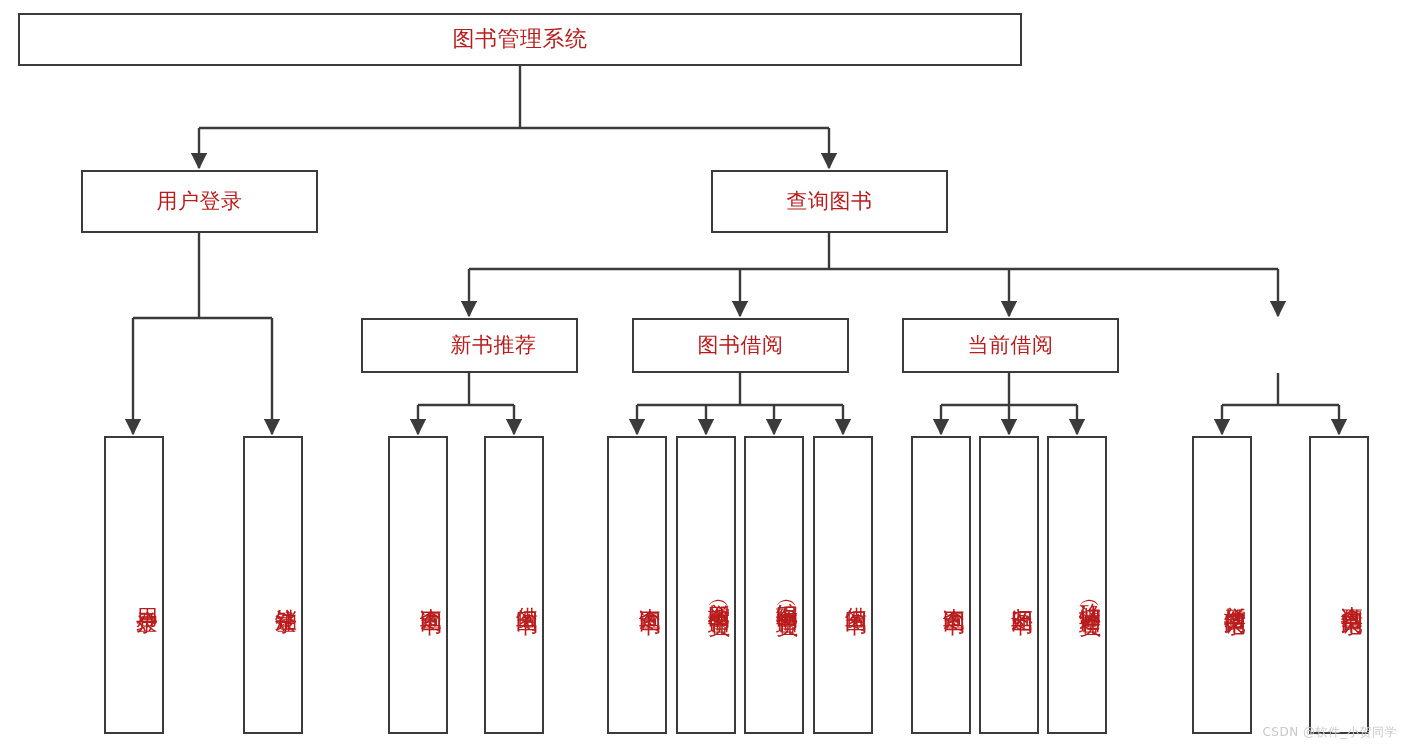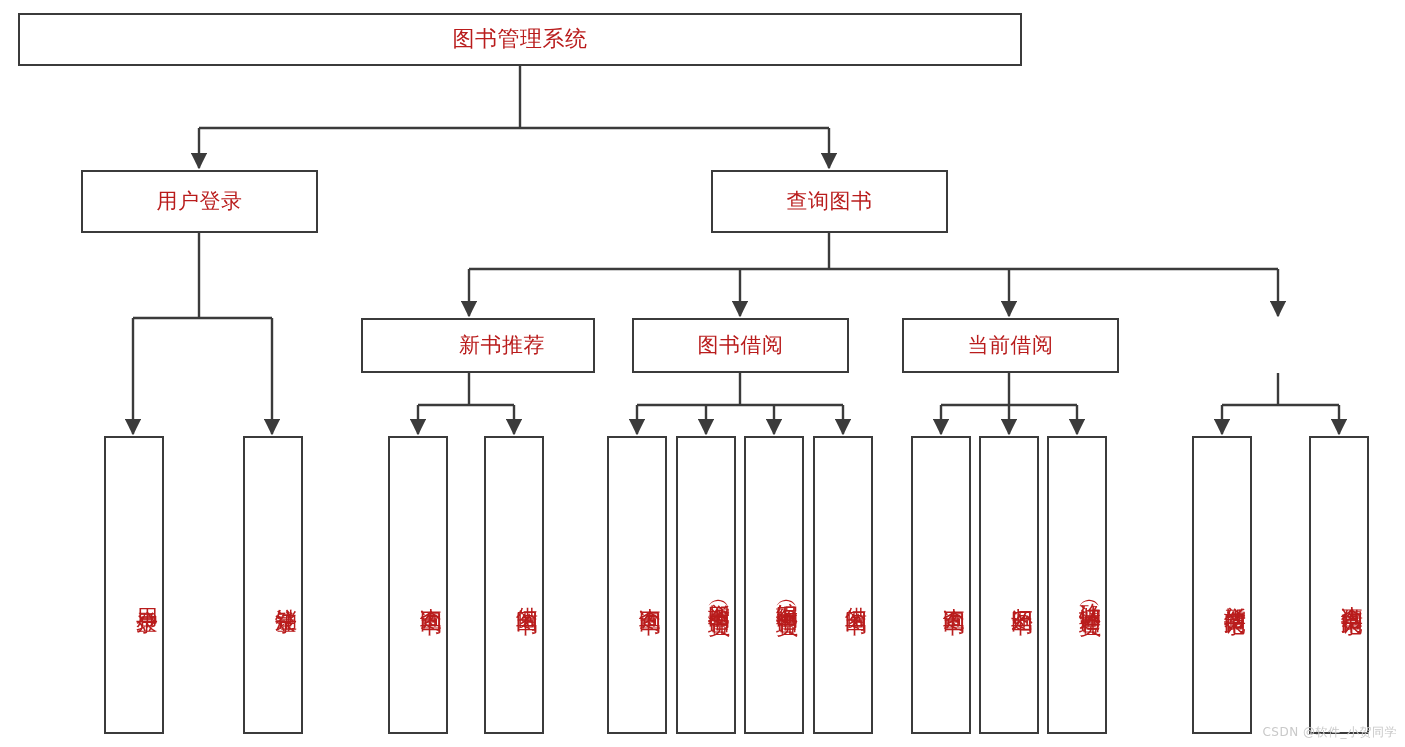--- a/index.html
+++ b/index.html
@@ -140,21 +140,21 @@
     <span>图书管理系统</span>
   </div>
 
   <div class="node node-h" style="left:81px; top:170px; width:237px; height:63px;">
     <span>用户登录</span>
   </div>
   <div class="node node-h" style="left:711px; top:170px; width:237px; height:63px;">
     <span>查询图书</span>
   </div>
 
-  <div class="node node-h" style="left:361px; top:318px; width:234px; height:55px;padding-left:48px;">
+  <div class="node node-h" style="left:361px; top:318px; width:217px; height:55px;padding-left:48px;">
     <span>新书推荐</span>
   </div>
   <div class="node node-h" style="left:632px; top:318px; width:217px; height:55px;">
     <span>图书借阅</span>
   </div>
   <div class="node node-h" style="left:902px; top:318px; width:217px; height:55px;justify-content:center;">
     <span>当前借阅</span>
   </div>
 
   <div class="node node-v" style="left:104px; top:436px; width:60px; height:298px;">

